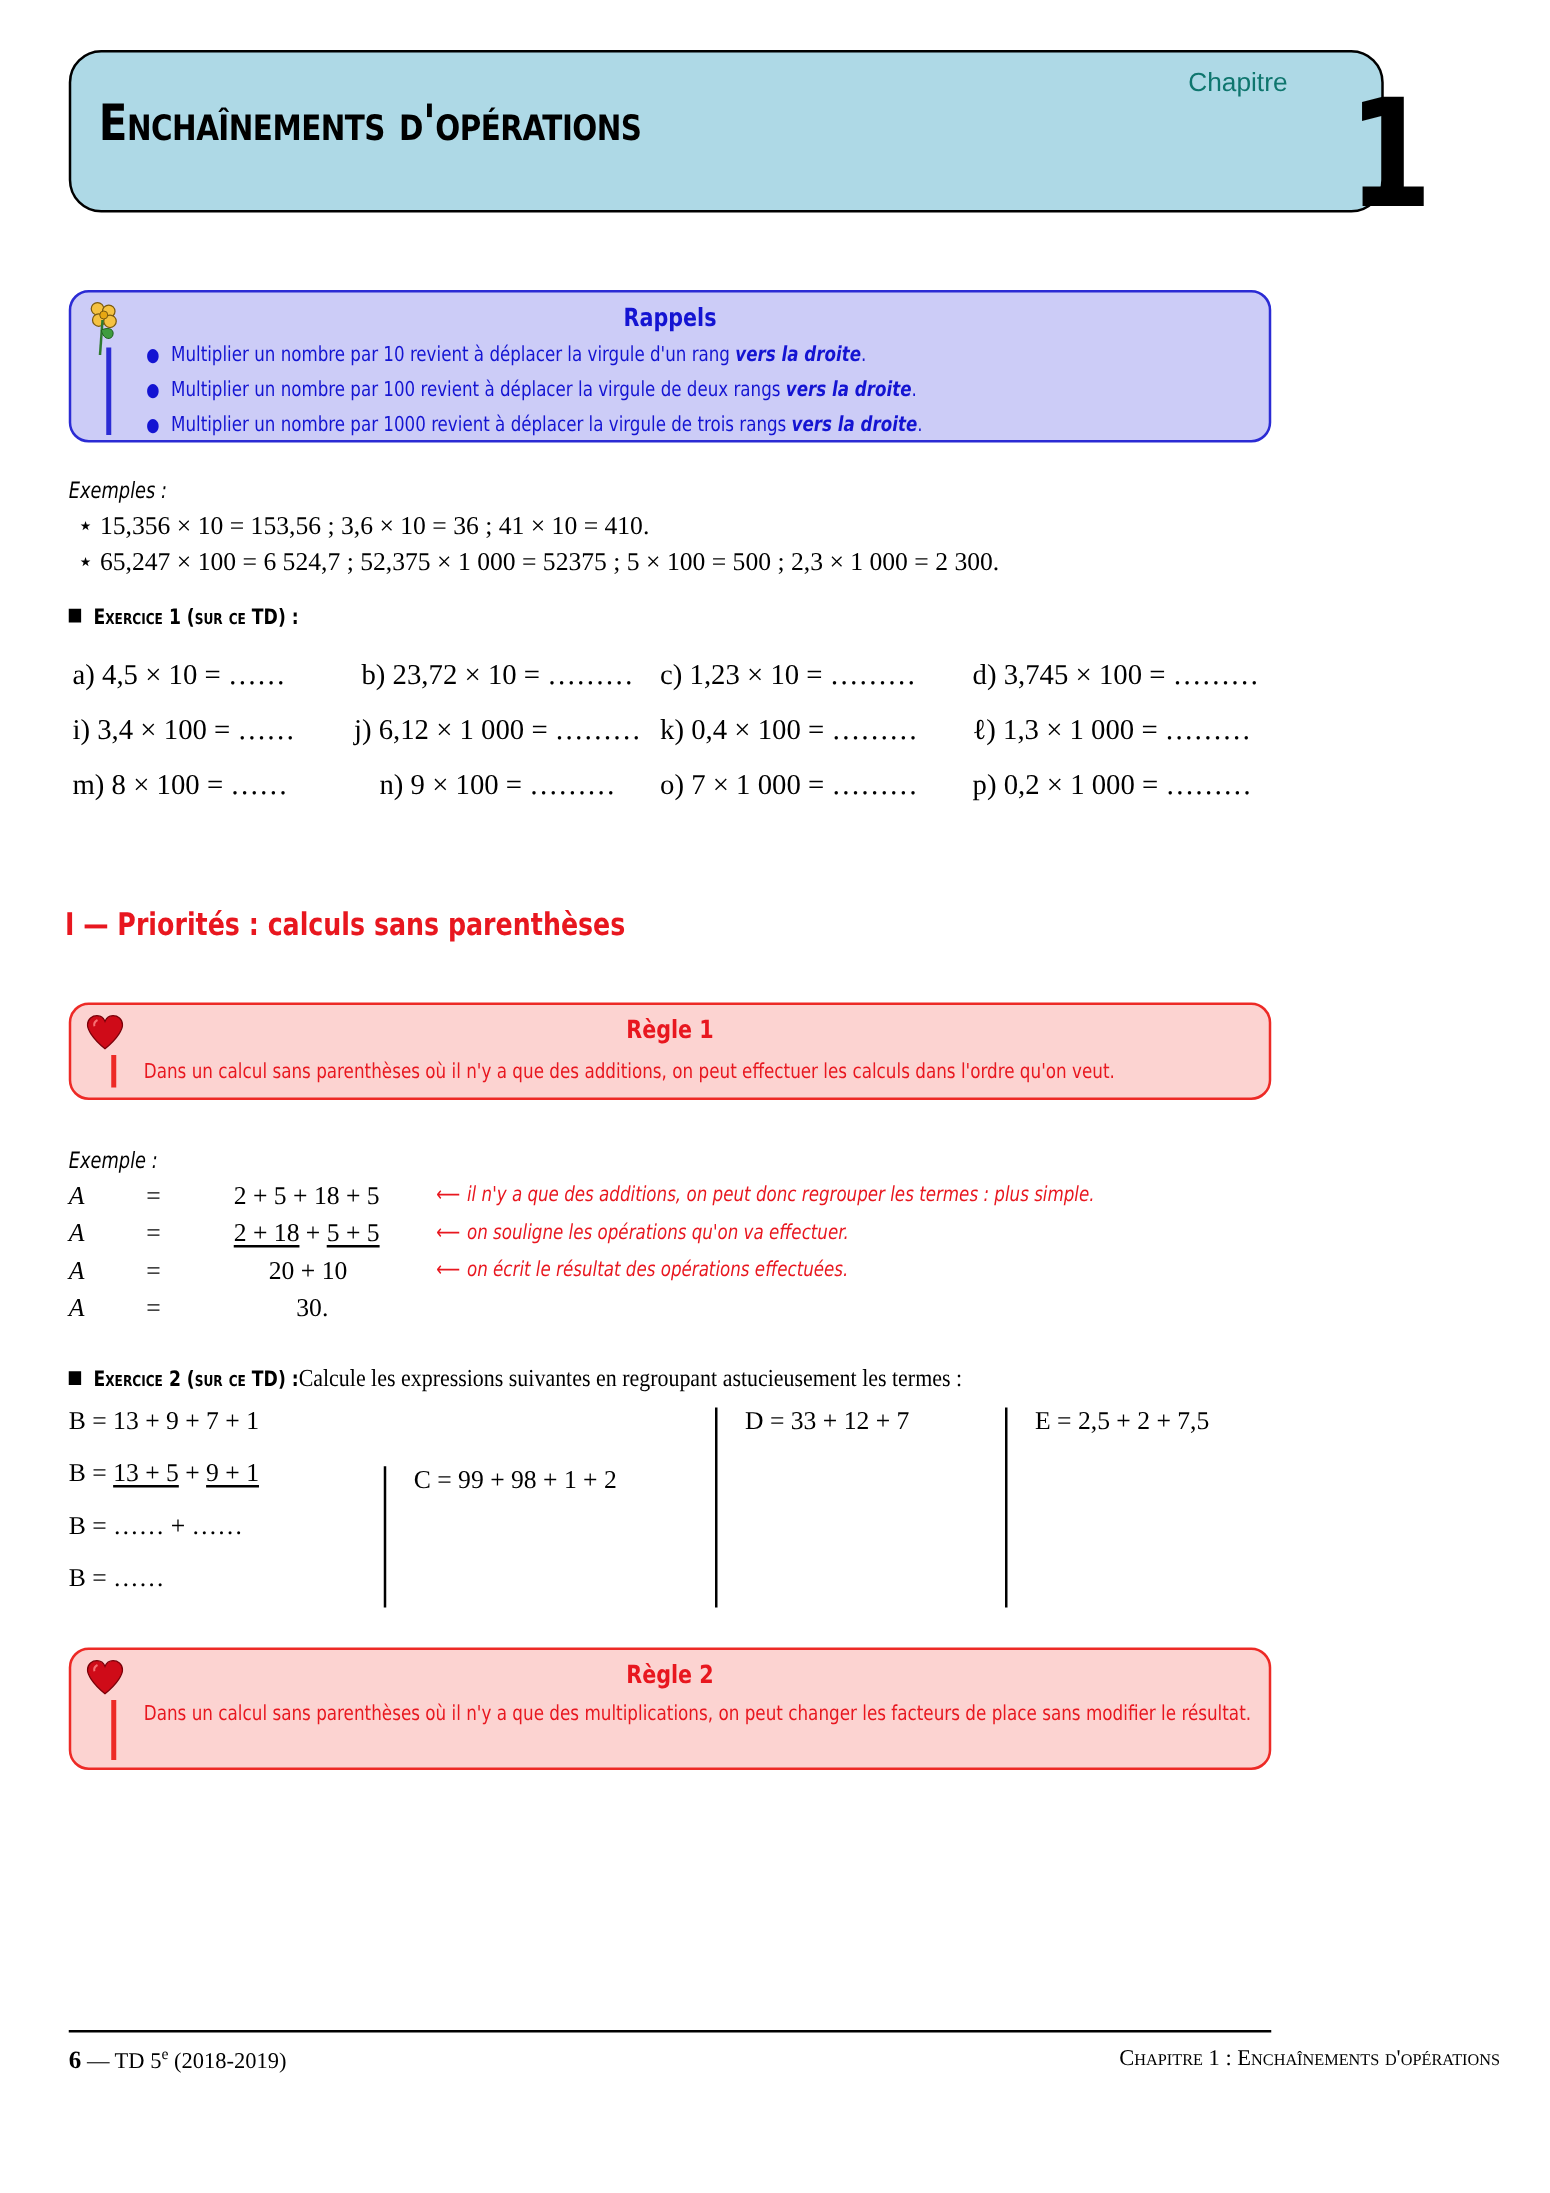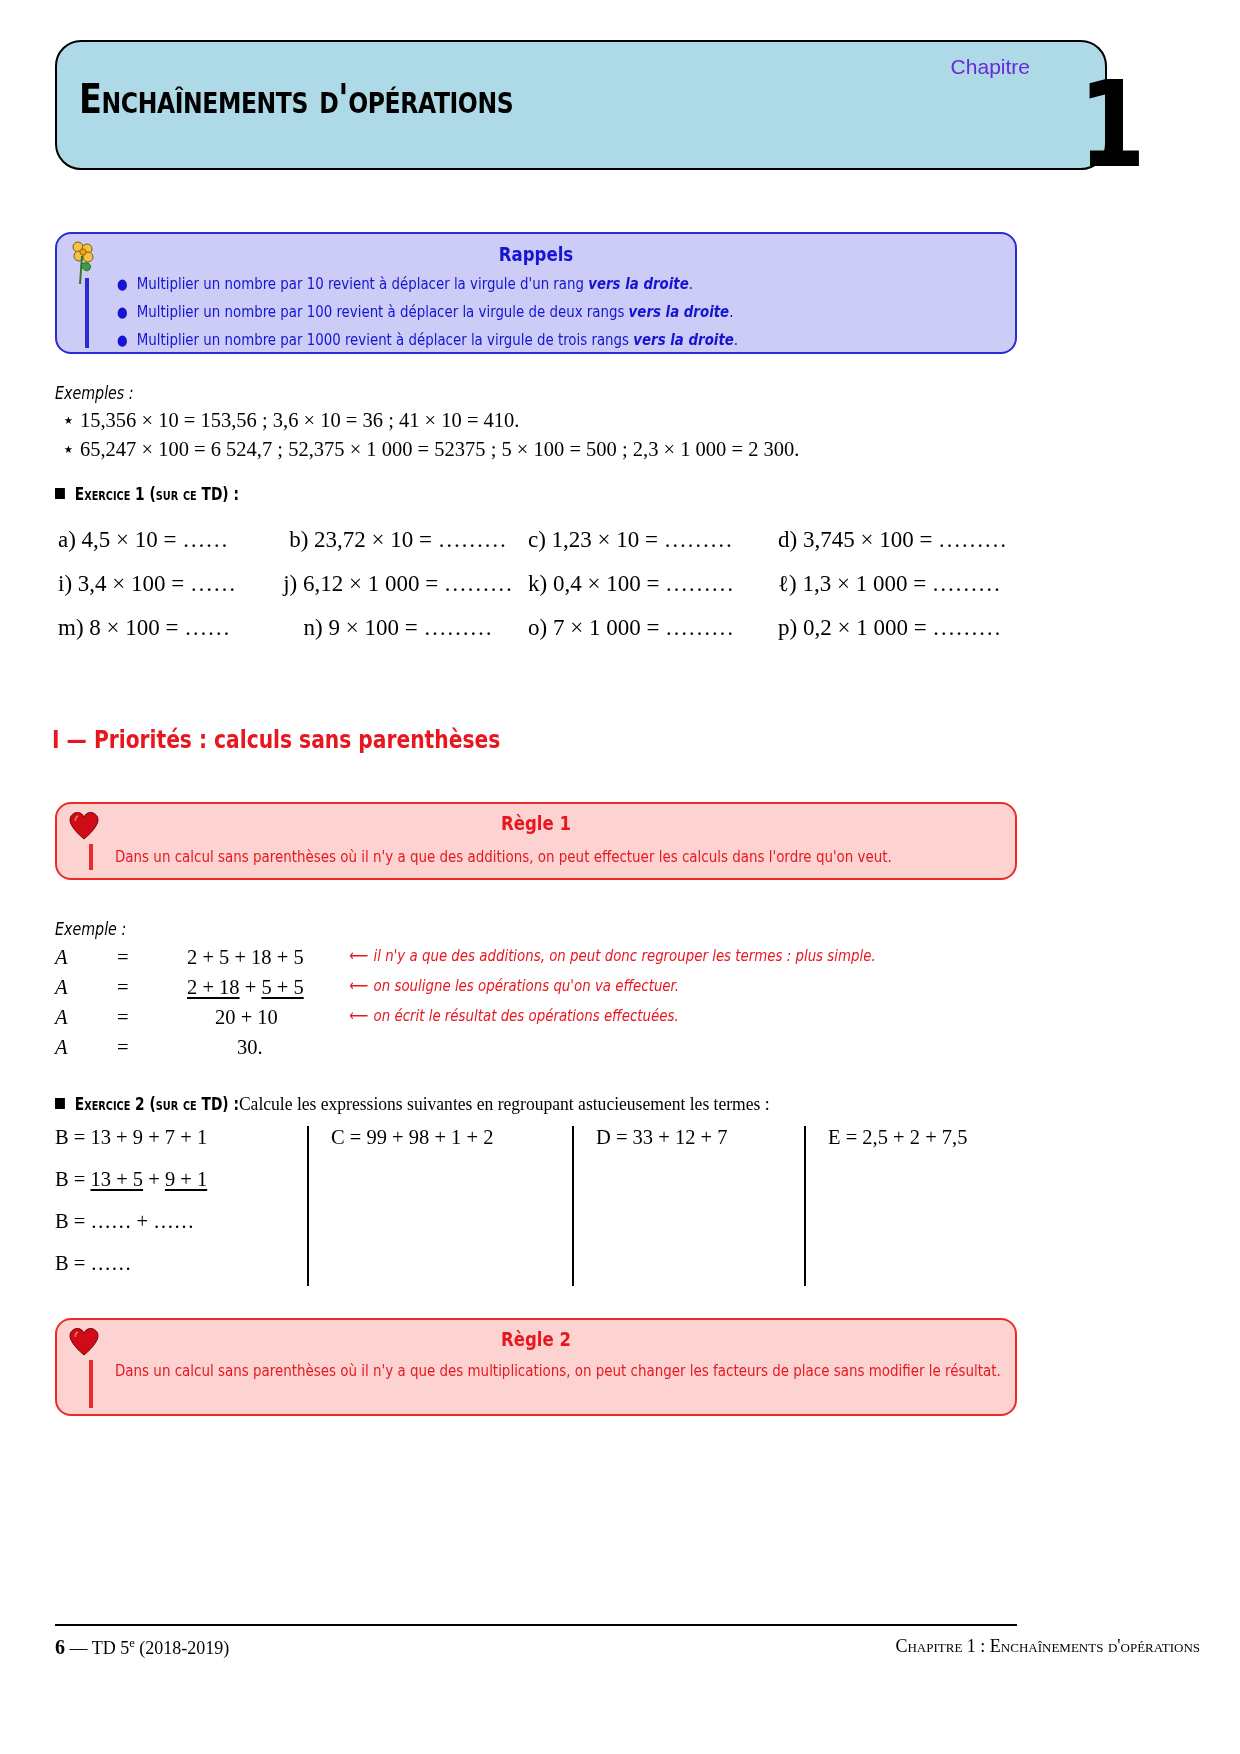--- a/index.html
+++ b/index.html
@@ -46,21 +46,21 @@
     transform: scaleX(0.84);
     transform-origin: left center;
     white-space: nowrap;
   }
   .chapitre-label {
     position: absolute;
     right: 16px;
     top: -22px;
     font-family: "Liberation Sans", sans-serif;
     font-size: 21px;
-    color: #6d28d9;
+    color: #0f766e;
     white-space: nowrap;
   }
 
   
   .rappels-box {
     position: absolute;
     left: 55px;
     top: 232px;
     width: 962px;
     height: 122px;
@@ -288,21 +288,21 @@
     width: 962px;
     height: 160px;
     display: flex;
   }
   .exo2-col {
     position: relative;
     box-sizing: border-box;
   }
   .exo2-col.sep { border-left: 2px solid #000; }
   .exo2-col.w1 { width: 252px; }
-  .exo2-col.w2 { width: 265px; }
+  .exo2-col.w2 { width: 265px; margin-top: 47px; }
   .exo2-col.w3 { width: 232px; }
   .exo2-col.w4 { width: 213px; }
   .exo2-line {
     font-family: "Liberation Serif", serif;
     font-size: 20.5px;
     white-space: nowrap;
     height: 42px;
     padding-left: 22px;
   }
   .exo2-col.w1 .exo2-line { padding-left: 0px; }

